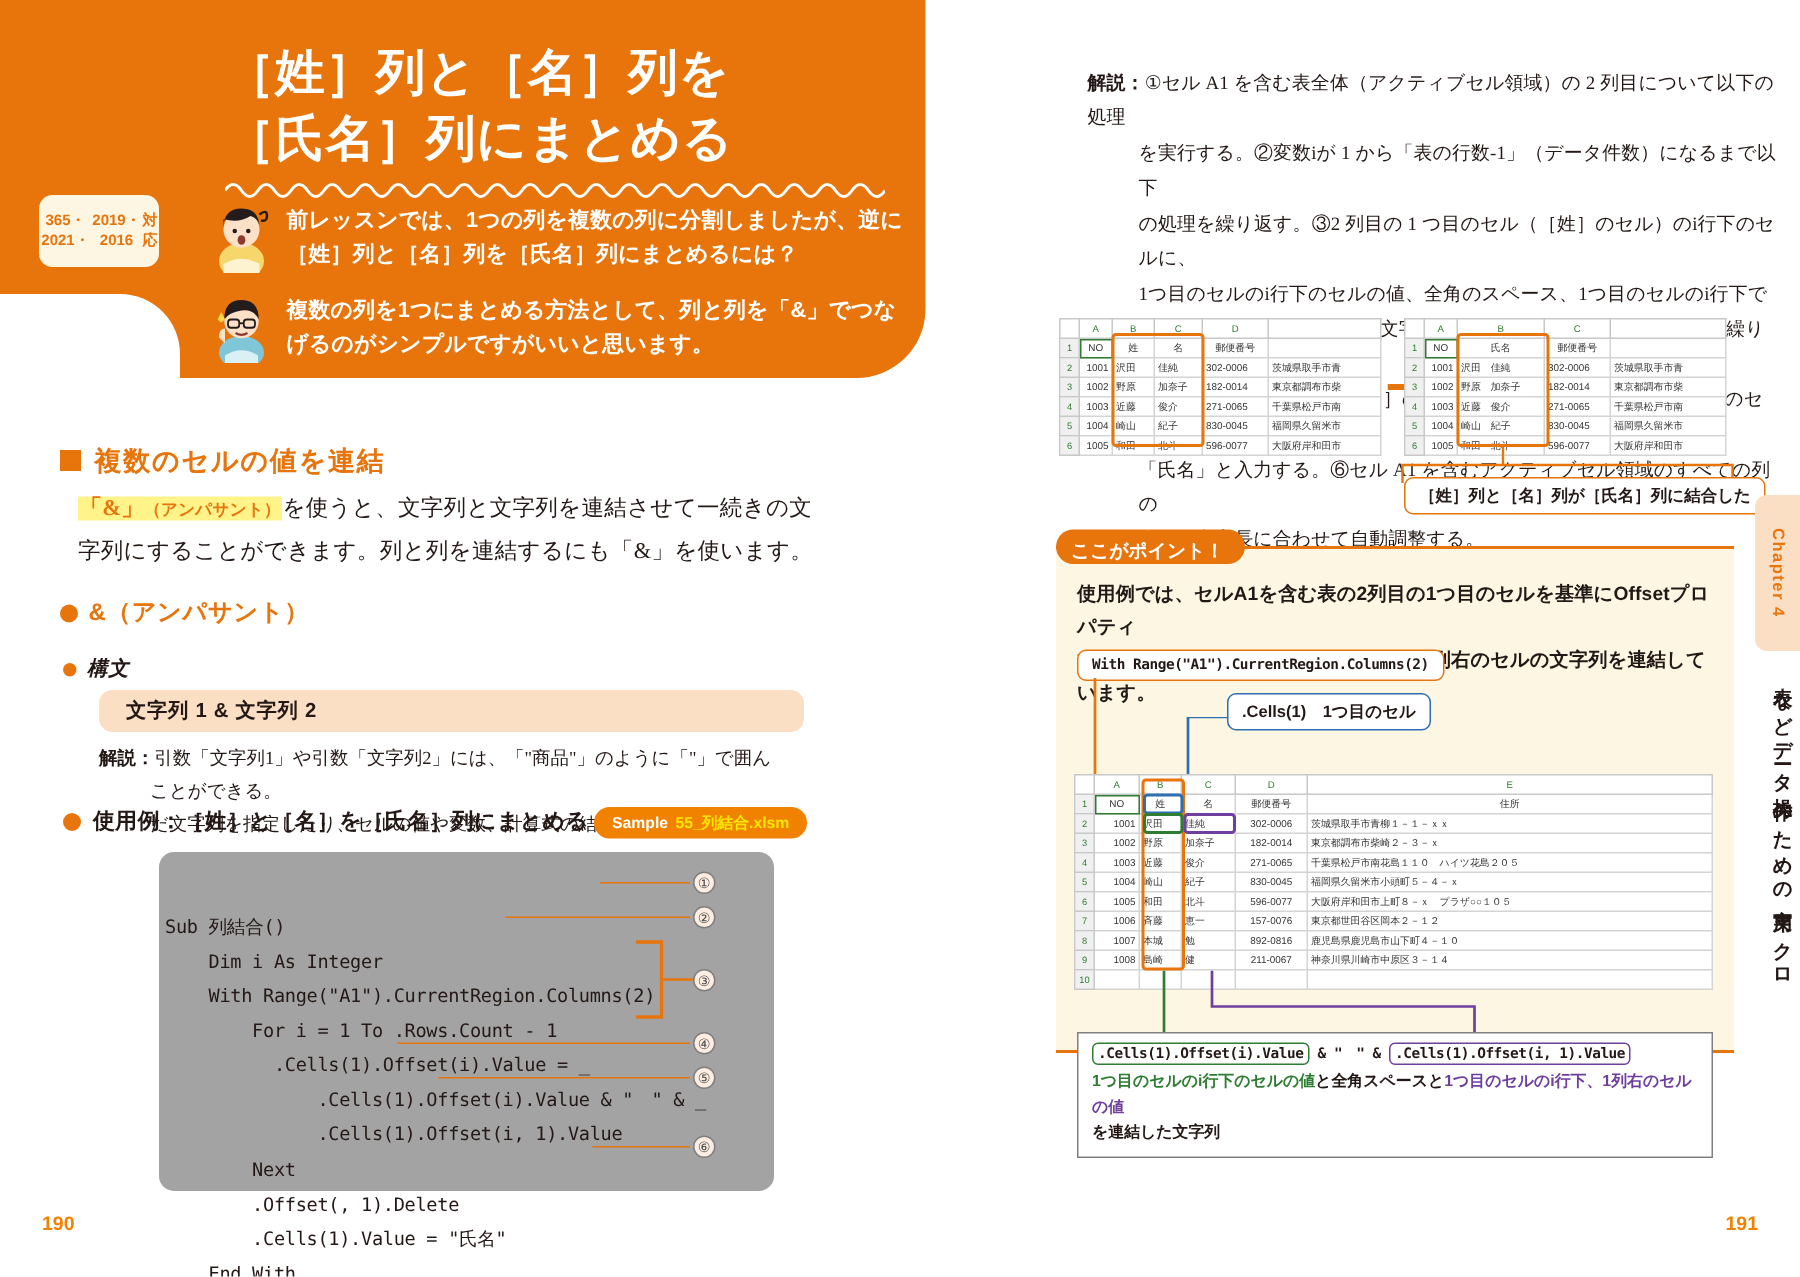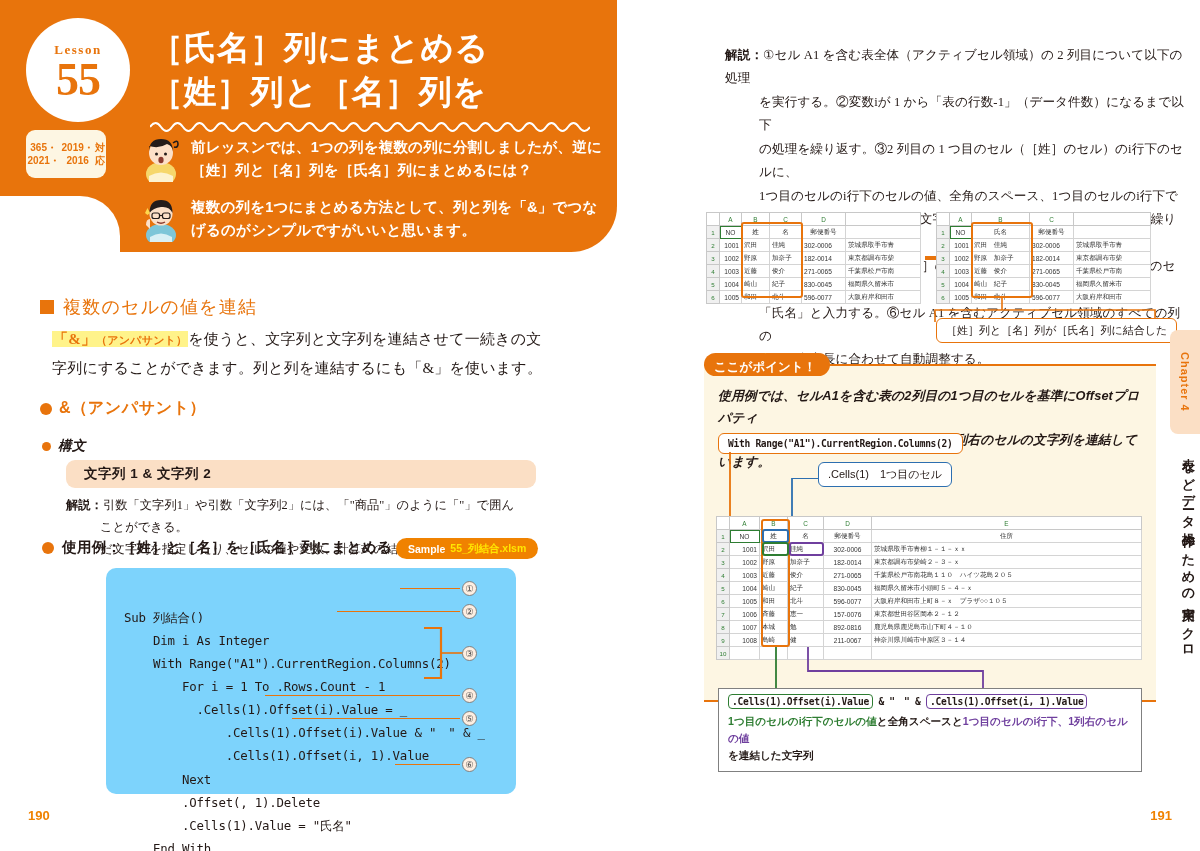--- a/index.html
+++ b/index.html
@@ -53,21 +53,21 @@
     color: #e8740c; font-size: 10px; font-weight: bold; line-height: 1.35; text-align: center;
   }
   .speech-row { position: absolute; display: flex; align-items: flex-start; gap: 9px; }
   .speech-row .bubble-text {
     color: #ffffff; font-size: 14.5px; font-weight: bold; line-height: 1.62; letter-spacing: 0.2px;
   }
   .avatar { width: 42px; height: 46px; flex: 0 0 42px; }
 
   .section-heading {
     position: absolute; display: flex; align-items: center; gap: 9px;
-    color: #e8740c; font-size: 18px; font-weight: normal; letter-spacing: 1.2px;
+    color: #e8740c; font-size: 18px; font-weight: bold; letter-spacing: 1.2px;
   }
   .sq-bullet { width: 14px; height: 14px; background: #e8740c; display: inline-block; }
 
   .body-par {
     position: absolute; font-family: "Liberation Serif", "DejaVu Serif", serif;
     font-size: 15px; line-height: 1.95; color: #231815; letter-spacing: 0.2px;
   }
   .hl { background: #fff38a; padding: 0 1px; }
   .hl-orange { color: #e8740c; font-weight: bold; }
 
@@ -96,22 +96,22 @@
     font-size: 14.5px; font-weight: bold; color: #231815; letter-spacing: 0.4px;
   }
   .sample-badge {
     position: absolute; background: #f08200; border-radius: 11px;
     height: 21px; display: flex; align-items: center; gap: 5px; padding: 0 12px;
     font-size: 10.5px; font-weight: bold; color: #ffffff; white-space: nowrap;
   }
   .sample-badge .fn { color: #ffe600; }
 
   .code-box {
-    position: absolute; background: #7dd3fc; border-radius: 10px;
-    padding: 15px 18px; font-family: "DejaVu Sans Mono", "Liberation Mono", monospace;
+    position: absolute; background: #a3a3a3; border-radius: 10px;
+    padding: 15px 4px; font-family: "DejaVu Sans Mono", "Liberation Mono", monospace;
     font-size: 12.4px; line-height: 1.86; color: #231815; letter-spacing: -0.2px;
     white-space: pre;
   }
   .circ-num {
     position: absolute; width: 15px; height: 15px; border-radius: 50%;
     border: 1px solid #808080; color: #4d4d4d; font-size: 9.5px;
     display: flex; align-items: center; justify-content: center;
     font-family: "Liberation Sans", sans-serif; background: #fdeee1;
   }
   .lead-line { position: absolute; height: 1.4px; background: #e8740c; }
@@ -145,21 +145,21 @@
   .xl .colhdr-row td { background: #ffffff; text-align: center; }
   .cell-active { outline: 1.3px solid #2e7d32; outline-offset: -1.3px; }
 
   .rect-ol { position: absolute; border: 2px solid #e8740c; border-radius: 3px; pointer-events: none; }
   .rect-ol.blue { border-color: #2d6fb0; }
   .rect-ol.green { border-color: #2e7d32; }
   .rect-ol.purple { border-color: #6f3f9e; }
 
   .callout {
     position: absolute; border: 1.6px solid #e8740c; border-radius: 6px;
-    background: #ffffff; padding: 4px 9px; font-size: 11px; font-weight: normal;
+    background: #ffffff; padding: 4px 9px; font-size: 11px; font-weight: bold;
     color: #231815; white-space: nowrap;
   }
   .callout.blue { border-color: #2d6fb0; }
   .callout.mono { font-family: "DejaVu Sans Mono", monospace; font-size: 9.6px; font-weight: bold; letter-spacing: -0.3px; }
 
   .point-box {
     position: absolute; background: #fdf6e3; border-top: 2px solid #e8740c;
     border-bottom: 2px solid #e8740c;
   }
   .point-tab {
@@ -206,28 +206,24 @@
 </head>
 <body>
 
 <div class="page">
 
   <div class="left-page">
 
     <div class="header-band"></div>
     <div class="header-notch"></div>
 
-    <div class="lesson-circle">
-      <div class="lesson-word">Lesson</div>
-      <div class="lesson-num">55</div>
-    </div>
 
     <div class="lesson-title">
+      <div>［姓］列と［名］列を</div>
       <div>［氏名］列にまとめる</div>
-      <div>［姓］列と［名］列を</div>
     </div>
 
     <svg class="wave" viewBox="0 0 440 14" preserveAspectRatio="none">
       <path d="M0,9 Q5.5,1 11,9 T22,9 T33,9 T44,9 T55,9 T66,9 T77,9 T88,9 T99,9 T110,9 T121,9 T132,9 T143,9 T154,9 T165,9 T176,9 T187,9 T198,9 T209,9 T220,9 T231,9 T242,9 T253,9 T264,9 T275,9 T286,9 T297,9 T308,9 T319,9 T330,9 T341,9 T352,9 T363,9 T374,9 T385,9 T396,9 T407,9 T418,9 T429,9 T440,9" fill="none" stroke="#ffffff" stroke-width="2"></path>
     </svg>
 
     <div class="ver-badge">
       <span>365・2021・</span>
       <span>2019・2016</span>
       <span>対応</span>
@@ -482,21 +478,21 @@
     <div class="callout" style="left:316px; top:318px;">［姓］列と［名］列が［氏名］列に結合した</div>
 
     <div class="point-box" style="left:84px; top:364px; width:452px; height:338px;"></div>
     <div class="point-tab" style="left:84px; top:353px;">
       <svg width="15" height="15" viewBox="0 0 15 15">
         <path d="M1,7 L5,12 L14,1" fill="none" stroke="#fff33f" stroke-width="2.6"></path>
       </svg>
       <span>ここがポイント！</span>
     </div>
 
-    <div class="point-text" style="left:98px; top:385px; width:430px;font-style:italic;">
+    <div class="point-text" style="left:98px; top:385px; width:430px;">
       <div>使用例では、セルA1を含む表の2列目の1つ目のセルを基準にOffsetプロパティ</div>
       <div>でi行下のセルと全角スペース、i行下で1列右のセルの文字列を連結しています。</div>
     </div>
 
     <div class="callout mono" style="left:98px; top:433px;">With Range("A1").CurrentRegion.Columns(2)</div>
     <div class="callout blue" style="left:198px; top:462px;">.Cells(1)　1つ目のセル</div>
 
     <svg style="position:absolute; left:104px; top:452px; width:110px; height:68px;" viewBox="0 0 110 68">
       <path d="M6,0 L6,68" fill="none" stroke="#e8740c" stroke-width="1.8"></path>
     </svg>

